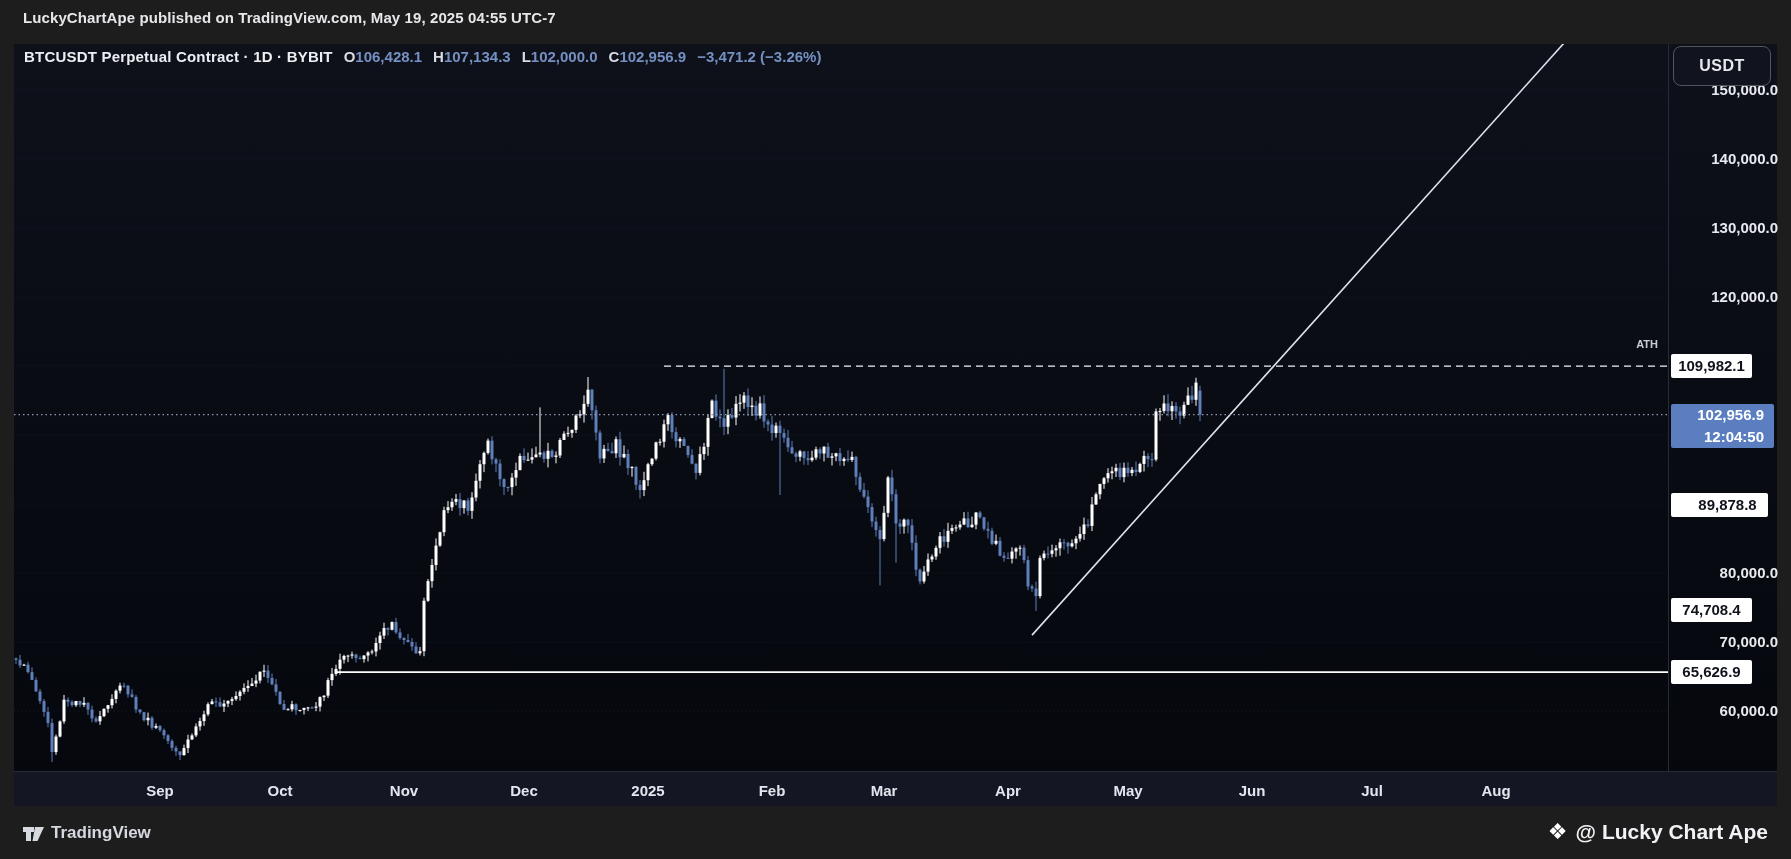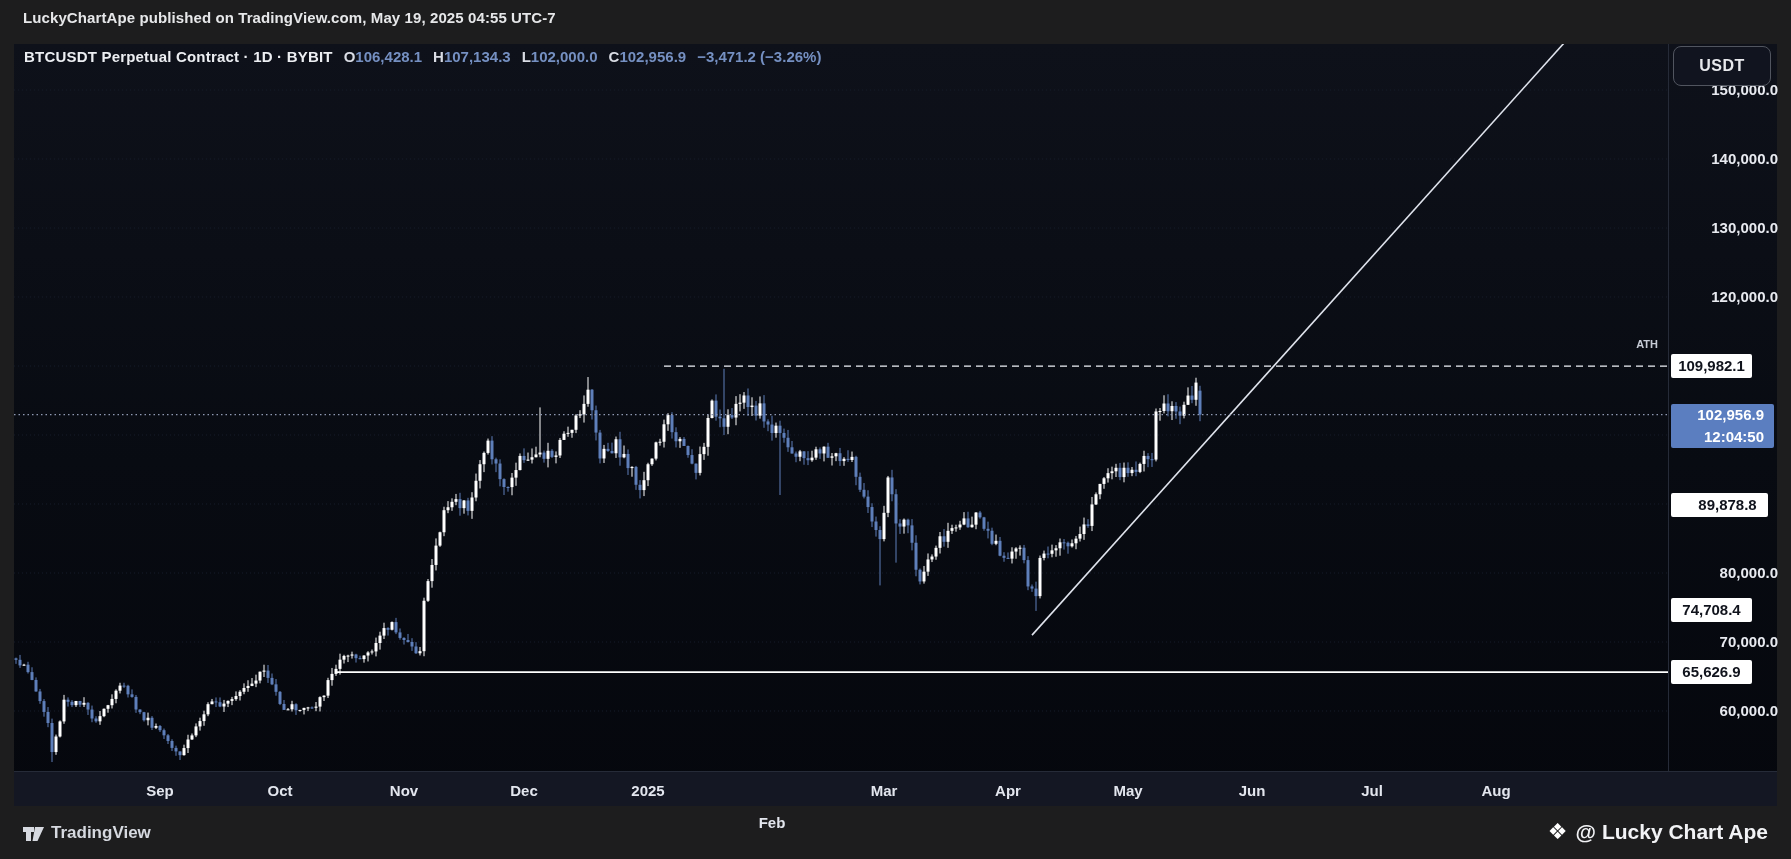--- a/index.html
+++ b/index.html
@@ -692,21 +692,21 @@
     </div>
 
   <div id="usdt-btn">USDT</div>
 
   <div id="time-axis">
       <div class="mtick" style="left: 146px;">Sep</div>
       <div class="mtick" style="left: 266px;">Oct</div>
       <div class="mtick" style="left: 390px;">Nov</div>
       <div class="mtick" style="left: 510px;">Dec</div>
       <div class="mtick" style="left: 634px;">2025</div>
-      <div class="mtick" style="left: 758px; margin-top: 32px;">Feb</div>
+      <div class="mtick" style="left: 758px;">Feb</div>
       <div class="mtick" style="left: 870px;">Mar</div>
       <div class="mtick" style="left: 994px;">Apr</div>
       <div class="mtick" style="left: 1114px;">May</div>
       <div class="mtick" style="left: 1238px;">Jun</div>
       <div class="mtick" style="left: 1358px;">Jul</div>
       <div class="mtick" style="left: 1482px;">Aug</div>
     </div>
 </div>
 
 <div id="footer">

